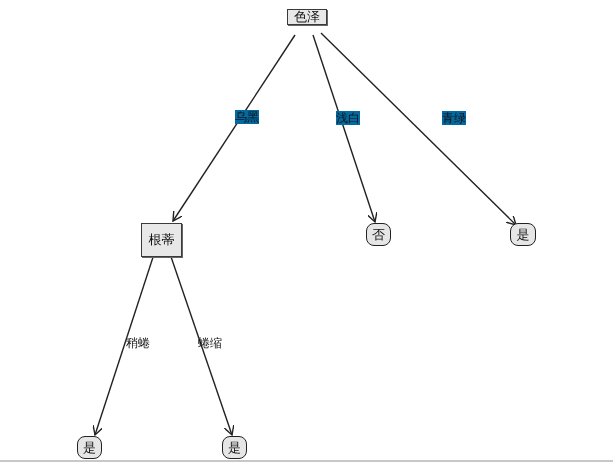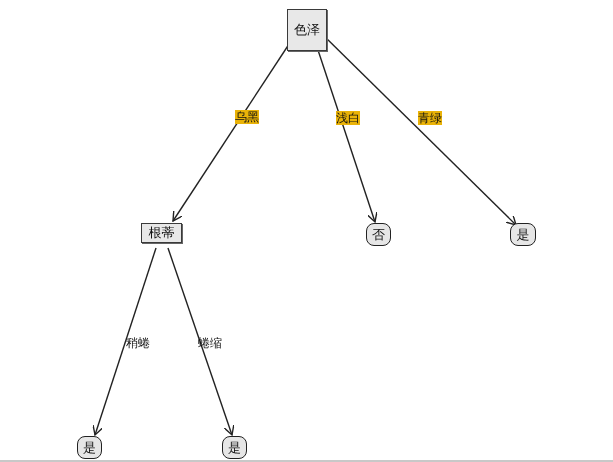--- a/index.html
+++ b/index.html
@@ -3,21 +3,21 @@
 <meta charset="utf-8">
 <style>
   html, body { margin: 0; padding: 0; background: #ffffff; }
   body { width: 613px; height: 462px; position: relative; overflow: hidden;
          font-family: "DejaVu Sans", sans-serif; }
   #canvas { position: absolute; left: 0; top: 0; width: 613px; height: 462px; }
   .node { position: absolute; box-sizing: border-box; display: flex; align-items: center;
           justify-content: center; font-size: 13px; color: #111; background: #e8e8e8; }
   .decision { border: 1.6px solid #3a3a3a; box-shadow: 1px 1px 0 #666; }
   .leaf { border: 1.6px solid #222; border-radius: 8px; background: #e6e6e6; }
-  .edge-label { position: absolute; font-size: 12px; color: #111; background: #eab308;
+  .edge-label { position: absolute; font-size: 12px; color: #111; background: #0369a1;
                 line-height: 14px; white-space: nowrap; }
   .bottom-rule { position: absolute; left: 0; top: 460px; width: 613px; height: 2px; background: #c8c8c8; }
 </style>
 </head>
 <body>
 
 <div id="canvas">
   <svg width="613" height="462" style="position:absolute;left:0;top:0">
     <defs>
       <marker id="arr" markerWidth="10" markerHeight="10" refX="9" refY="5" orient="auto" markerUnits="userSpaceOnUse">
@@ -29,28 +29,28 @@
 
     <line x1="313" y1="35" x2="375" y2="222" stroke="#222" stroke-width="1.4" marker-end="url(#arr)"></line>
 
     <line x1="321" y1="33" x2="516" y2="225" stroke="#222" stroke-width="1.4" marker-end="url(#arr)"></line>
 
     <line x1="156" y1="248" x2="95" y2="435" stroke="#222" stroke-width="1.4" marker-end="url(#arr)"></line>
 
     <line x1="168" y1="248" x2="232" y2="435" stroke="#222" stroke-width="1.4" marker-end="url(#arr)"></line>
   </svg>
 
-  <div class="node decision" style="left:287px;top:9px;width:40px;height:42px;">色泽</div>
-  <div class="node decision" style="left:141px;top:223px;width:41px;height:20px;">根蒂</div>
+  <div class="node decision" style="left:287px;top:9px;width:40px;height:16px;">色泽</div>
+  <div class="node decision" style="left:141px;top:223px;width:41px;height:34px;">根蒂</div>
 
   <div class="node leaf" style="left:366px;top:223px;width:25px;height:23px;">否</div>
   <div class="node leaf" style="left:510px;top:223px;width:26px;height:23px;">是</div>
   <div class="node leaf" style="left:77px;top:436px;width:25px;height:23px;">是</div>
   <div class="node leaf" style="left:222px;top:436px;width:25px;height:23px;">是</div>
 
   <span class="edge-label" style="left:235px;top:110px;">乌黑</span>
   <span class="edge-label" style="left:336px;top:111px;">浅白</span>
-  <span class="edge-label" style="left:418px;top:111px;">青绿</span>
+  <span class="edge-label" style="left:442px;top:111px;">青绿</span>
   <span class="edge-label" style="left:126px;top:336px;background:transparent;">稍蜷</span>
   <span class="edge-label" style="left:198px;top:336px;background:transparent;">蜷缩</span>
 
   <div class="bottom-rule"></div>
 </div>
 
 </body></html>

